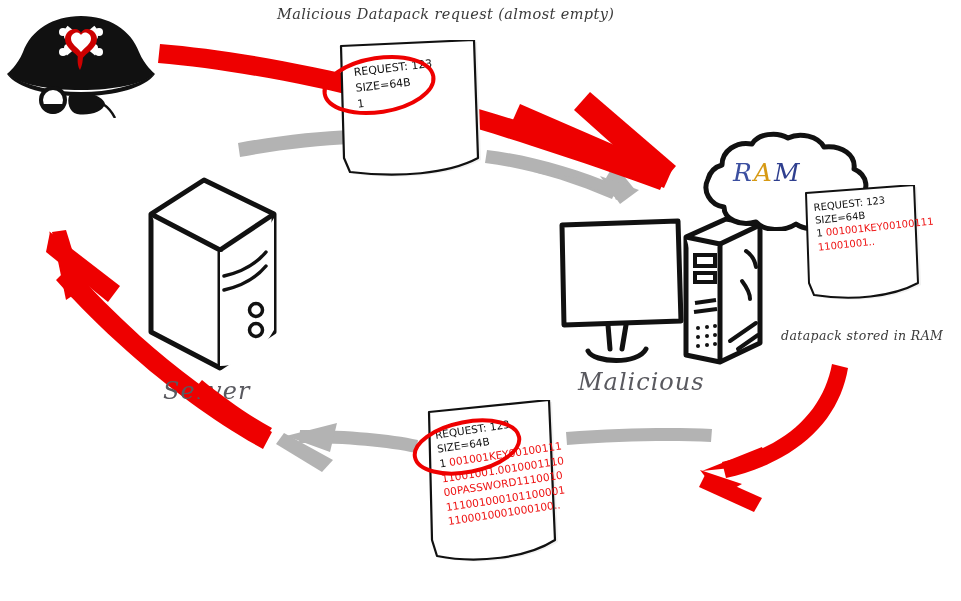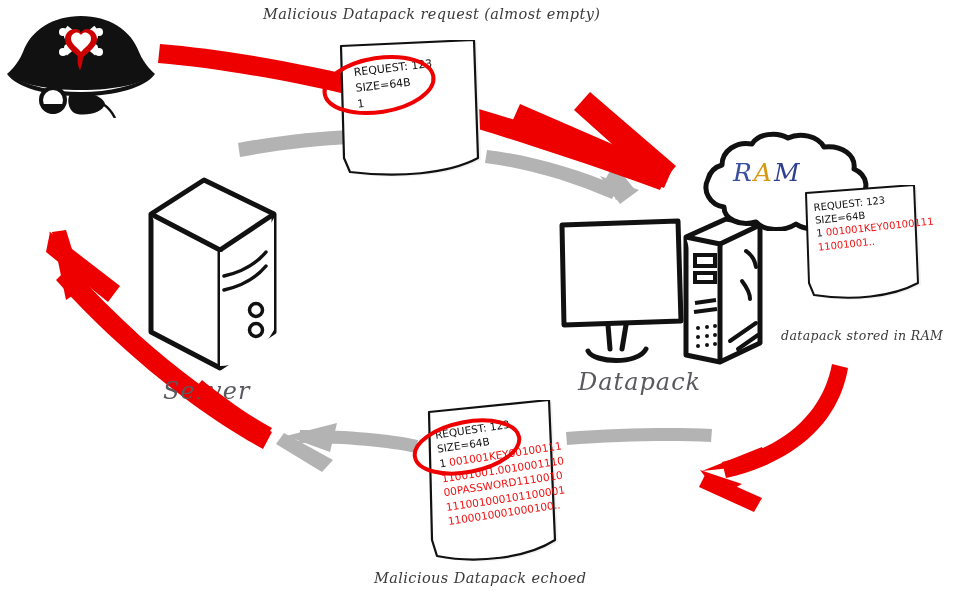--- a/index.html
+++ b/index.html
@@ -30,21 +30,21 @@
     font-family: "DejaVu Serif", serif;
     font-style: italic;
     color: #3a3a3a;
     font-size: 14px;
     letter-spacing: .4px;
     white-space: nowrap;
     line-height: 1.35;
   }
   .caption.center { text-align: center; }
 
-  #cap-top       { left: 263px; top: 5px;  font-size: 14.5px; }
+  #cap-top       { left: 277px; top: 5px;  font-size: 14.5px; }
   #cap-bottom    { left: 374px; top: 569px; font-size: 14.5px; }
   #cap-ram-store { left: 781px; top: 328px; font-size: 12.5px; text-align: left; width: 160px; }
 
   .big-label {
     position: absolute;
     font-family: "DejaVu Serif", serif;
     font-style: italic;
     color: #59595f;
     font-size: 24px;
     letter-spacing: 1px;
@@ -332,31 +332,30 @@
       <div class="bin">111001000101100001</div>
       <div class="bin">1100010001000100..</div>
     </div>
     <svg class="redcircle" style="left:-8px; top:14px;" width="115" height="66" viewBox="0 0 115 66">
       <ellipse cx="57" cy="33" rx="53" ry="25" transform="rotate(-11 57 33)" fill="none" stroke="#ee0000" stroke-width="4"></ellipse>
     </svg>
   </div>
 
   <div class="caption" id="cap-top">Malicious Datapack request (almost empty)</div>
 
-  <div class="caption" id="cap-bottom">Malicious Datapack echoed</div>
 
   <div class="caption center" id="cap-ram-store">
     <div>datapack stored in RAM</div>
   </div>
 
   <div id="label-ram">
     <span class="l1">R</span><span class="l2">A</span><span class="l3">M</span>
   </div>
 
-  <div class="big-label" id="label-computer">Datapack</div>
+  <div class="big-label" id="label-computer">Malicious</div>
 
   <div class="big-label" id="label-server">Server</div>
 
   <svg class="abs" style="left:150px; top:372px; pointer-events:none;" width="150" height="60" viewBox="0 0 150 60">
     <path d="M122,56 C100,44 74,26 52,8 L42,20 C64,38 90,56 114,68 Z" fill="#ee0000"></path>
   </svg>
 
 </div>
 
 </body></html>

